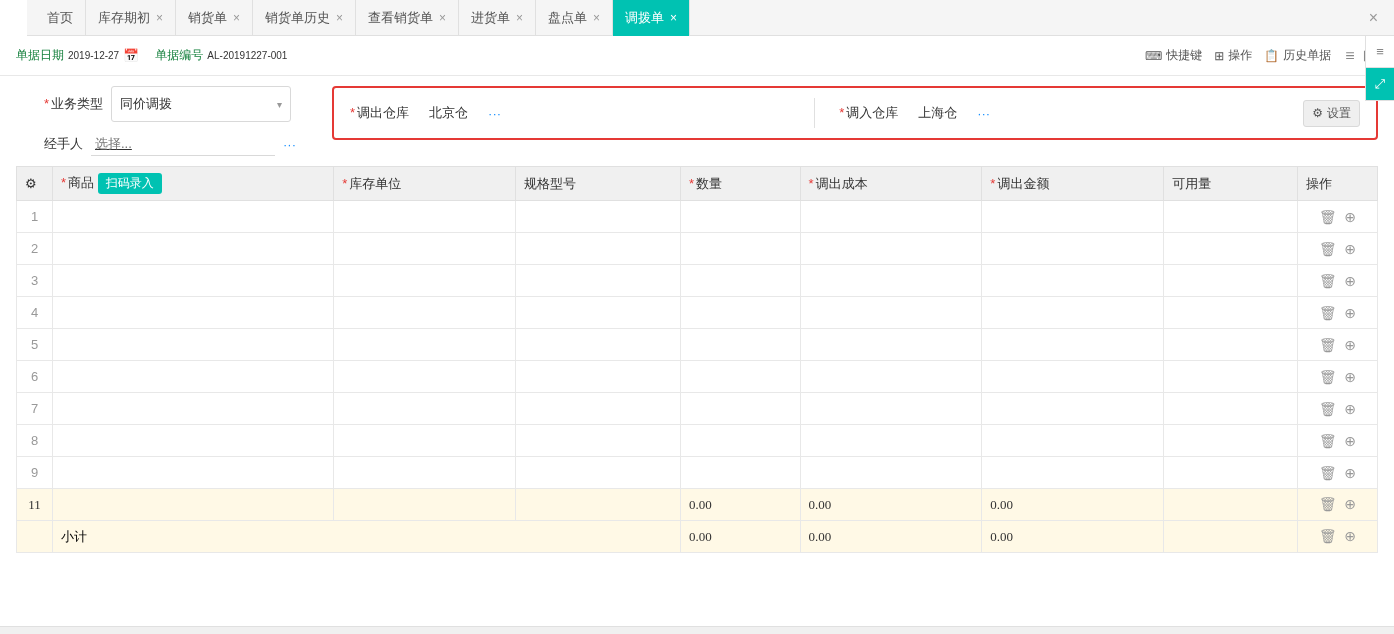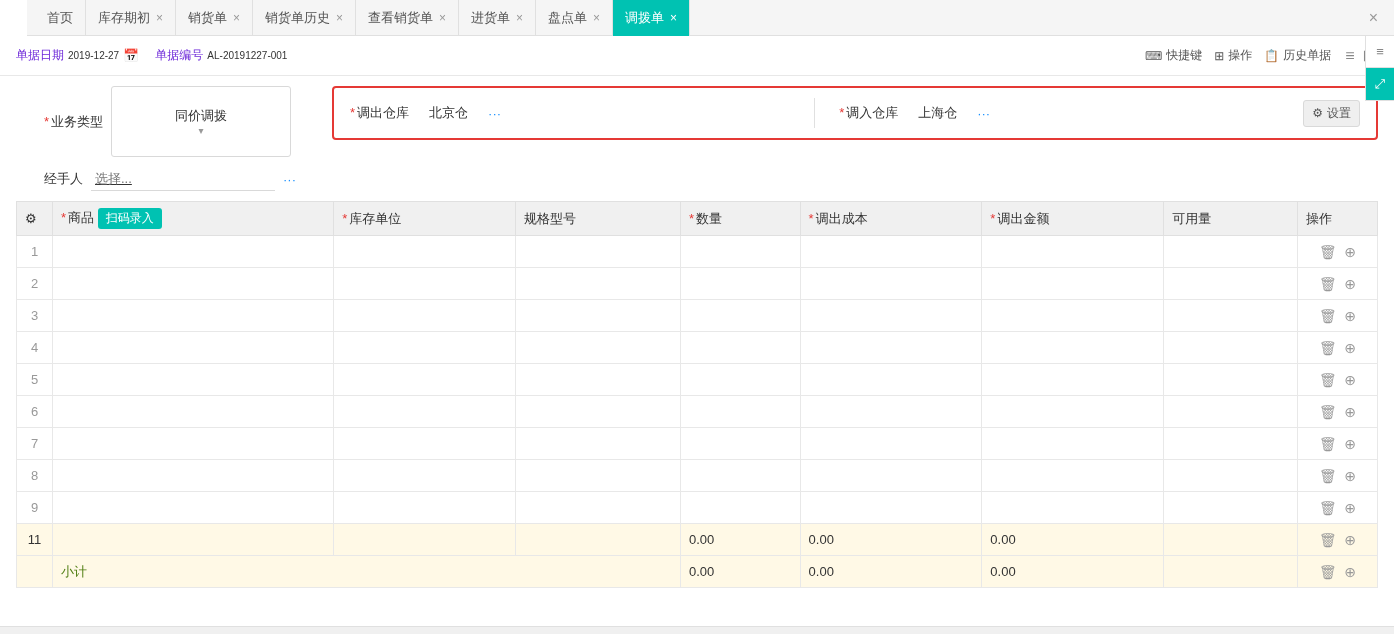--- a/index.html
+++ b/index.html
@@ -50,21 +50,21 @@
     .toolbar {
       display: flex;
       align-items: center;
       padding: 8px 16px;
       border-bottom: 1px solid #e8e8e8;
       background: #fff;
     }
     .toolbar-left { display: flex; align-items: center; gap: 16px; }
     .toolbar-right { margin-left: auto; display: flex; align-items: center; gap: 12px; }
     .toolbar-item { display: flex; align-items: center; gap: 4px; color: #555; font-size: 13px; }
-    .toolbar-label { color: #6d28d9; font-size: 12px; }
+    .toolbar-label { color: #15803d; font-size: 12px; }
     .toolbar-value { color: #333; font-size: 10px; }
     .calendar-icon { color: #00b09b; cursor: pointer; }
     .toolbar-right-item { display: flex; align-items: center; gap: 4px; color: #555; font-size: 12px; cursor: pointer; }
     .grid-icons { display: flex; gap: 4px; }
     .grid-icon-btn {
       border: none;
       background: none;
       cursor: pointer;
       color: #888;
       font-size: 16px;
@@ -80,26 +80,25 @@
     }
     .form-left { display: flex; flex-direction: column; gap: 10px; min-width: 300px; }
     .form-row { display: flex; align-items: center; gap: 8px; margin-left: 28px; }
     .form-label { color: #333; font-size: 13px; white-space: nowrap; }
     .required { color: #e53935; margin-right: 2px; }
     .form-select {
       display: flex;
       align-items: center;
       border: 1px solid #d9d9d9;
       border-radius: 3px;
-      padding: 20px 8px;
+      padding: 8px 8px;
       min-width: 180px;
       cursor: pointer;
       background: #fff;
       justify-content: space-between;
-      flex-direction: column;
     }
     .form-select .chevron { color: #999; font-size: 10px; }
     .form-input-plain {
       border: none;
       border-bottom: 1px solid transparent;
       padding: 4px 4px;
       font-size: 13px;
       color: #333;
       outline: none;
       background: transparent;
@@ -154,21 +153,21 @@
       white-space: nowrap;
     }
     .data-table th .required { color: #e53935; }
     .data-table td {
       border: 1px solid #e8e8e8;
       padding: 4px 8px;
       height: 32px;
       color: #333;
     }
     .data-table .row-num { color: #999; text-align: center; width: 36px; }
-    .data-table .subtotal td { background: #fff9e6; color: #333; }
+    .data-table .subtotal td { background: #fff9e6; color: #333; font-family: Liberation Serif, serif; }
     .scan-btn {
       background: #00c2b2;
       color: #fff;
       border: none;
       padding: 2px 8px;
       border-radius: 3px;
       cursor: pointer;
       font-size: 12px;
     }
     .th-gear { width: 36px; text-align: center; }
@@ -487,21 +486,21 @@
       <td>0.00</td>
       <td>0.00</td>
       <td></td>
       <td class="td-actions">
         <span class="action-icon">🗑</span>
         <span class="action-icon">⊕</span>
       </td>
     </tr>
           <tr class="subtotal">
   <td class="row-num"></td>
-  <td colspan="3" style="color:#4d7c0f;">小计</td>
+  <td colspan="3" style="color:#000000;">小计</td>
   <td>0.00</td>
   <td>0.00</td>
   <td>0.00</td>
   <td></td>
   <td class="td-actions">
     <span class="action-icon">🗑</span>
     <span class="action-icon">⊕</span>
   </td>
 </tr>
         </tbody>

